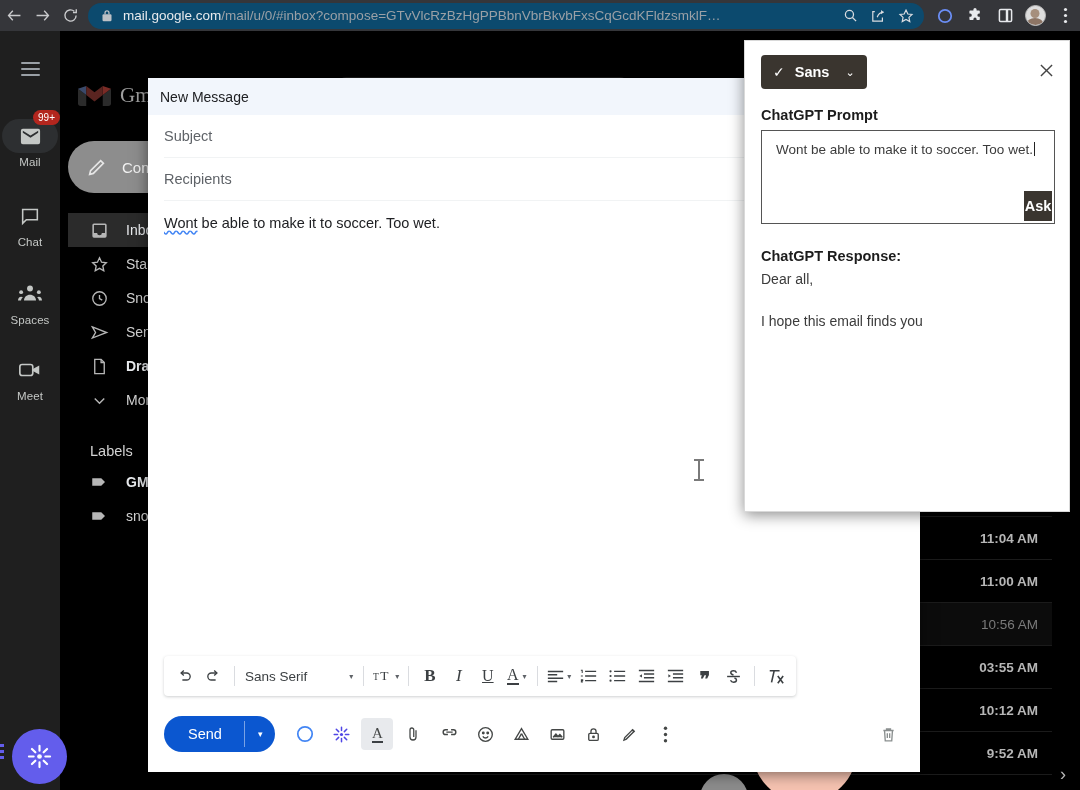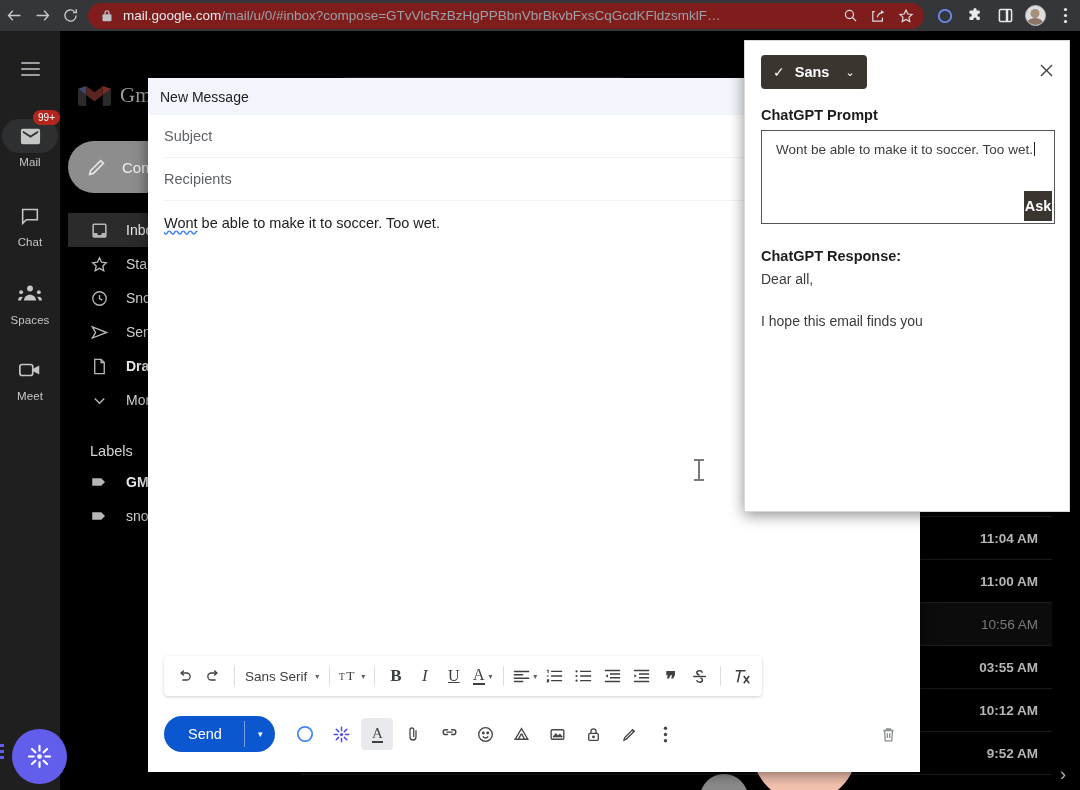--- a/index.html
+++ b/index.html
@@ -15,21 +15,21 @@
   .browser-bar {
     position: absolute; top: 0; left: 0; width: 1080px; height: 31px;
     background: #35363a; display: flex; align-items: center;
   }
   .nav-btn {
     width: 28px; height: 28px; display: flex; align-items: center; justify-content: center;
     color: #c9cacc; font-size: 17px; flex: none;
   }
   .nav-btn svg { display: block; }
   .omnibox {
-    height: 26px; background: #7f1d1d; border-radius: 13px;
+    height: 26px; background: #0c4a6e; border-radius: 13px;
     display: flex; align-items: center; flex: 1;
     margin: 0 6px 0 4px; padding: 0 4px 0 13px; overflow: hidden;
   }
   .lock-ico { flex: none; margin-right: 10px; color: #bdc1c6; display: flex; }
   .url-text {
     flex: 1; min-width: 0; font-size: 13.5px; color: #9aa0a6;
     white-space: nowrap; overflow: hidden;
   }
   .url-text b { color: #e8eaed; font-weight: 400; }
   .omni-icon {
@@ -204,21 +204,21 @@
     display: flex; align-items: center; border-radius: 4px;
     box-shadow: 0 1px 3px rgba(60,64,67,.25); background: #fff; padding: 0 6px;
   }
   .fmt-btn {
     min-width: 29px; height: 32px; display: flex; align-items: center;
     justify-content: center; color: #3c4043; font-size: 15px; padding: 0 3px;
   }
   .fmt-sep { width: 1px; height: 20px; background: #dadce0; margin: 0 6px; }
   .fontsel {
     display: flex; align-items: center; color: #3c4043; font-size: 13.5px;
-    padding: 0 4px; height: 32px;
+    padding: 0 4px; height: 32px; gap: 34px;
   }
   .tinyc { font-size: 8px; margin-left: 8px; color: #5f6368; }
 
   .send-row {
     position: absolute; left: 16px; right: 16px; bottom: 18px; height: 40px;
     display: flex; align-items: center;
   }
   .send-btn {
     height: 36px; background: #0b57d0; border-radius: 18px; display: flex;
     align-items: center; color: #fff; font-size: 14.5px; font-weight: 500;

